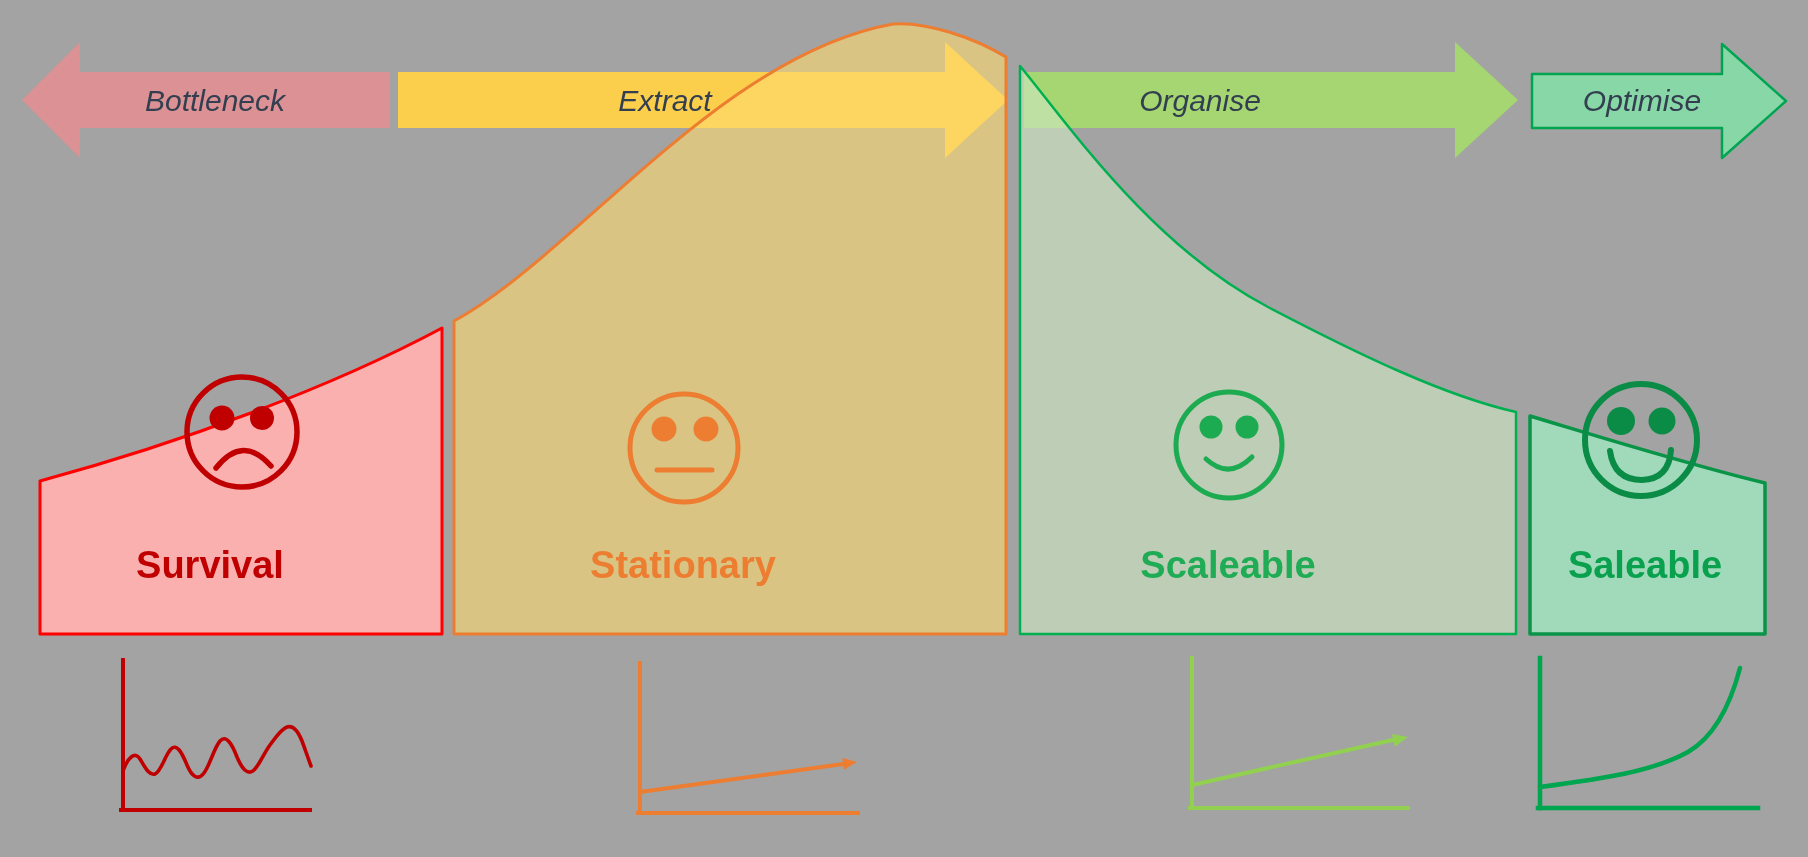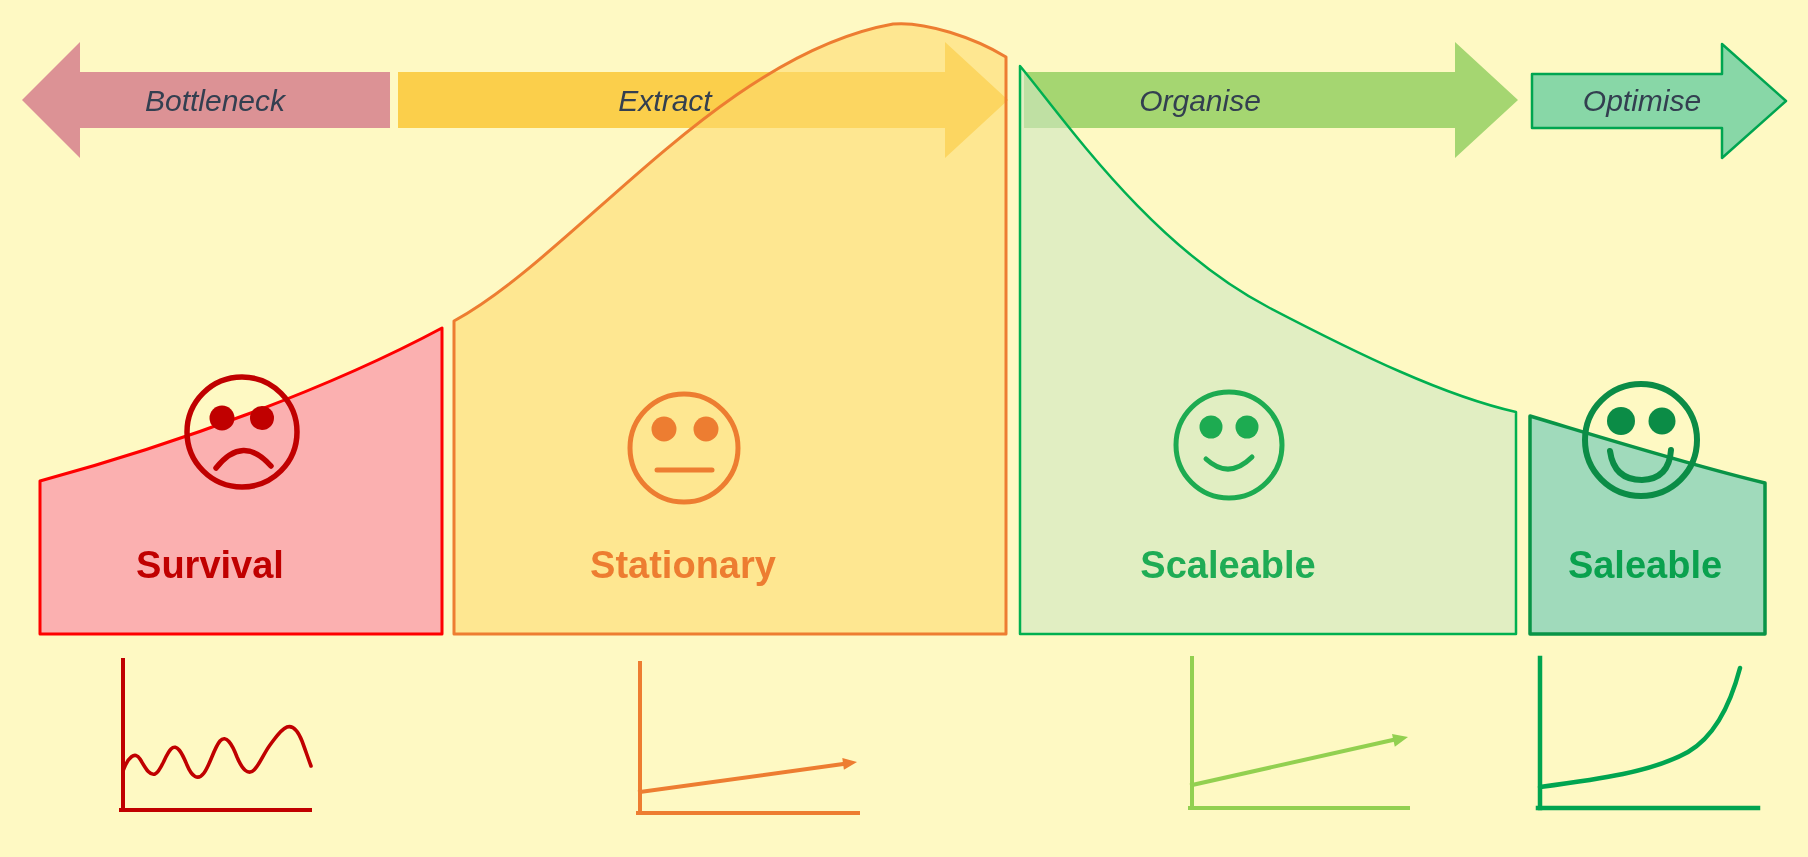--- a/index.html
+++ b/index.html
@@ -1,16 +1,16 @@
 <!DOCTYPE html>
 <html><head>
 <meta charset="utf-8">
 <style>
   html,body{margin:0;padding:0;background:#ffffff;}
-  .canvas{position:relative;width:1808px;height:857px;background:#fef9c3;overflow:hidden;
+  .canvas{position:relative;width:1808px;height:857px;background:#a3a3a3;overflow:hidden;
           font-family:"Liberation Sans", sans-serif;}
   svg{position:absolute;left:0;top:0;}
   text{font-family:"Liberation Sans", sans-serif;}
   .arrow-label{font-size:30px;font-style:italic;font-weight:500;fill:#333F50;text-anchor:middle;}
   .stage-label{font-size:38px;font-weight:bold;text-anchor:middle;}
 </style>
 </head>
 <body>
 
 <div class="canvas">

